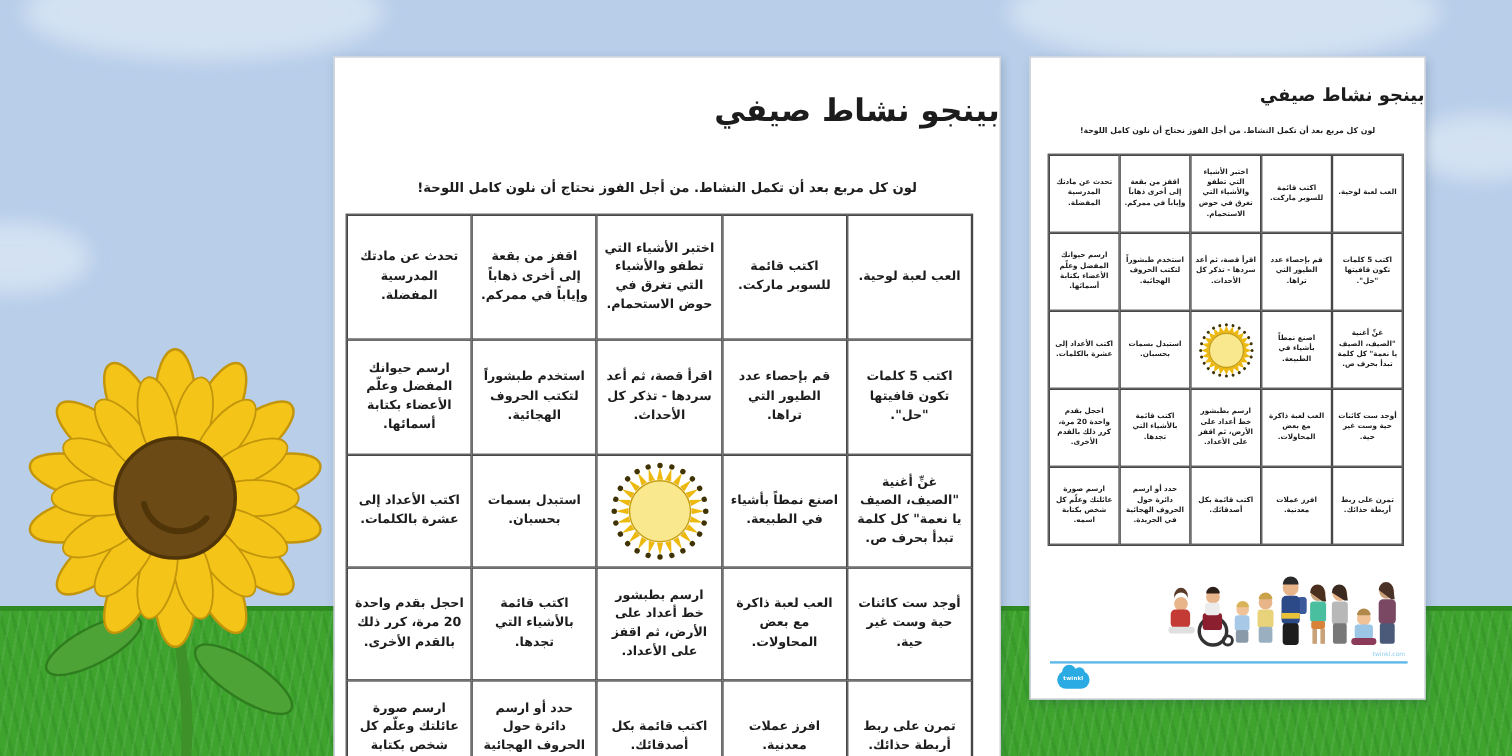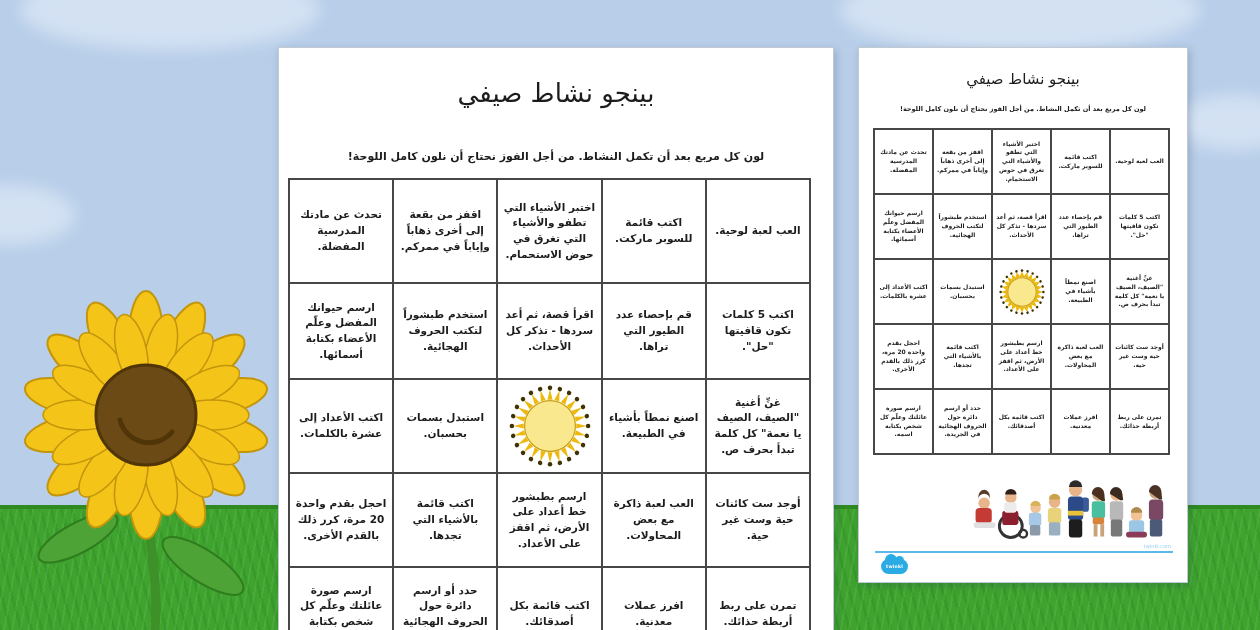--- a/index.html
+++ b/index.html
@@ -20,21 +20,21 @@
   .sunflower{position:absolute;left:8px;top:270px;}
 
   .sheet{
     position:absolute;background:var(--page,#fff);
     border:1px solid #c3c9d2;box-shadow:2px 3px 8px rgba(40,60,90,.25);
     direction:rtl;color:var(--ink,#1c1c1c);
   }
   .sheet-large{left:278px;top:47px;width:554px;height:583px;}
   .sheet-small{left:858px;top:47px;width:328px;height:534px;}
 
-  .sheet-title{font-weight:normal;text-align:center;margin:0;}
+  .sheet-title{font-weight:bold;margin:0;}
   .sheet-large .sheet-title{font-size:26px;margin-top:30px;}
   .sheet-small .sheet-title{font-size:15px;margin-top:22px;}
 
   .sheet-sub{font-weight:bold;text-align:center;margin:0;}
   .sheet-large .sheet-sub{font-size:11px;margin:42px 18px 0;}
   .sheet-small .sheet-sub{font-size:6.5px;margin:17px 12px 0;}
 
   .bgrid{
     display:grid;grid-template-columns:repeat(5,1fr);direction:rtl;
     border:1.5px solid var(--border,#474747);

